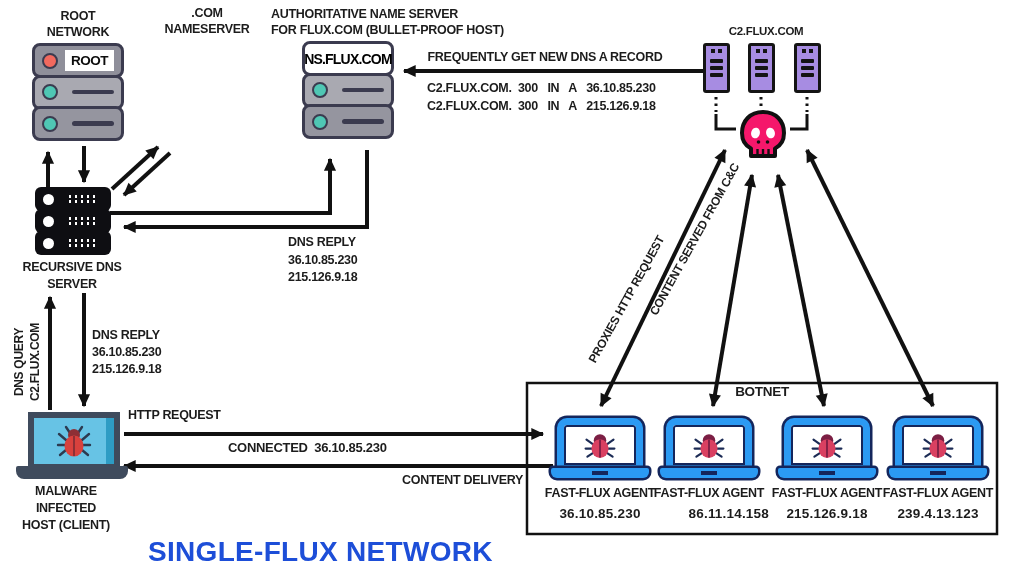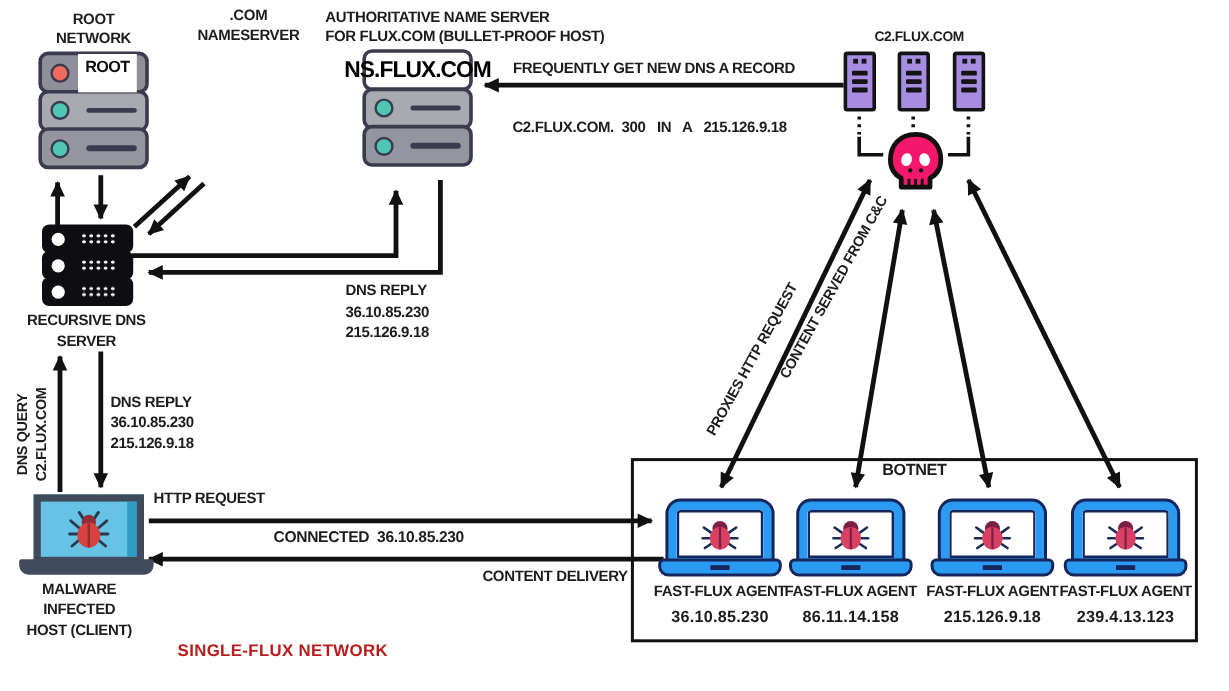--- a/index.html
+++ b/index.html
@@ -6,39 +6,39 @@
   .canvas{position:relative;width:1024px;height:576px;background:#fff;overflow:hidden;
           font-family:"Liberation Sans",sans-serif;}
   .wires{position:absolute;left:0;top:0;width:1024px;height:576px;}
 
   
   .lbl{position:absolute;font-weight:700;color:#1c1c1c;letter-spacing:-0.3px;line-height:1.25;font-size:12.5px;}
   .ctr{text-align:center;}
   .pre{white-space:pre;}
   .rot{transform:rotate(-90deg);}
   .diag{transform:rotate(-61deg);white-space:nowrap;}
-  .big-title{font-size:14px;letter-spacing:0.3px;color:#b91c1c;}
+  .big-title{font-size:28px;letter-spacing:0.3px;color:#1d4ed8;}
   .credit{font-size:15.5px;letter-spacing:0.2px;color:#111;}
   .cnc-title{font-size:15.5px;letter-spacing:0.4px;}
   .cnc-sub{font-size:11.5px;}
 
   
   .rack{position:absolute;width:92px;}
   .tier{box-sizing:border-box;height:35px;border:3.5px solid #3b3b4f;border-radius:8px;
         display:flex;align-items:center;padding:0 7px;margin-top:-3.5px;}
   .tier:first-child{margin-top:0;}
   .sh-a{background:#8f8f9a;} .sh-b{background:#a9a9b1;} .sh-c{background:#95959f;}
   .t-white{background:#fff;justify-content:center;padding:0 2px;}
   .led{width:16px;height:16px;border-radius:50%;border:2.5px solid #3b3b4f;box-sizing:border-box;flex:none;}
   .led-red{background:var(--led-red,#f2695e);} .led-teal{background:var(--led-teal,#4fc7b4);}
-  .badge{background:#fff;margin-left:7px;height:32px;line-height:21px;font-weight:700;
+  .badge{background:#fff;margin-left:7px;height:21px;line-height:21px;font-weight:700;
          font-size:13.5px;letter-spacing:-0.5px;flex:1;text-align:center;color:#0d0d0d;
          font-family:"Liberation Sans",sans-serif;}
   .bar{height:4.5px;background:#3b3b4f;border-radius:3px;margin-left:14px;flex:1;max-width:44px;}
-  .ns-text{font-weight:700;font-size:19px;letter-spacing:-0.8px;color:#000;}
+  .ns-text{font-weight:700;font-size:14px;letter-spacing:-0.8px;color:#000;}
 
   
   .rack-black{position:absolute;width:76px;}
   .btier{box-sizing:border-box;height:24px;background:#0e0e12;border-radius:6px;margin-top:-2px;
          display:flex;align-items:center;padding:0 8px;}
   .btier:first-child{margin-top:0;}
   .bled{width:11px;height:11px;border-radius:50%;background:#fff;flex:none;}
   .bdots{margin-left:13px;width:30px;height:10px;
          background-image:radial-gradient(circle,#fff 1.2px,transparent 1.4px);
          background-size:6px 5px;}
@@ -275,20 +275,21 @@
   <div class="lbl ctr" style="left:30px;top:9px;width:96px;">ROOT NETWORK</div>
   <div class="lbl ctr" style="left:148px;top:6px;width:118px;">.COM NAMESERVER</div>
   <div class="lbl" style="left:271px;top:7px;">
     <div>AUTHORITATIVE NAME SERVER</div>
     <div>FOR FLUX.COM (BULLET-PROOF HOST)</div>
   </div>
 
   <div class="lbl ctr cnc-sub" style="left:698px;top:24px;width:136px;">C2.FLUX.COM</div>
 
   <div class="lbl ctr" style="left:425px;top:50px;width:240px;">FREQUENTLY GET NEW DNS A RECORD</div>
+  <div class="lbl pre" style="left:427px;top:81px;">C2.FLUX.COM.  300   IN   A   36.10.85.230</div>
   <div class="lbl pre" style="left:427px;top:99px;">C2.FLUX.COM.  300   IN   A   215.126.9.18</div>
 
   <div class="lbl" style="left:288px;top:234px;line-height:17.5px;">
     <div>DNS REPLY</div>
     <div>36.10.85.230</div>
     <div>215.126.9.18</div>
   </div>
 
   <div class="lbl ctr" style="left:8px;top:259px;width:128px;line-height:16.5px;">
     <div>RECURSIVE DNS</div>
@@ -314,21 +315,21 @@
   <div class="lbl ctr diag" style="left:600px;top:232px;width:190px;font-size:12px;">CONTENT SERVED FROM C&amp;C</div>
 
   <div class="lbl ctr" style="left:702px;top:384px;width:120px;font-size:13.5px;">BOTNET</div>
 
   <div class="lbl ctr" style="left:540px;top:486px;width:120px;">FAST-FLUX AGENT</div>
   <div class="lbl ctr" style="left:649px;top:486px;width:120px;">FAST-FLUX AGENT</div>
   <div class="lbl ctr" style="left:767px;top:486px;width:120px;">FAST-FLUX AGENT</div>
   <div class="lbl ctr" style="left:878px;top:486px;width:120px;">FAST-FLUX AGENT</div>
 
   <div class="lbl ctr" style="left:540px;top:506px;width:120px;font-size:13.5px;letter-spacing:0.2px;">36.10.85.230</div>
-  <div class="lbl ctr" style="left:649px;top:506px;width:120px;font-size:13.5px;letter-spacing:0.2px;">86.11.14.158</div>
+  <div class="lbl ctr" style="left:649px;top:506px;width:120px;font-size:13.5px;letter-spacing:0.2px;text-align:right;">86.11.14.158</div>
   <div class="lbl ctr" style="left:767px;top:506px;width:120px;font-size:13.5px;letter-spacing:0.2px;">215.126.9.18</div>
   <div class="lbl ctr" style="left:878px;top:506px;width:120px;font-size:13.5px;letter-spacing:0.2px;">239.4.13.123</div>
 
   <div class="lbl ctr" style="left:4px;top:483px;width:124px;line-height:17px;">
     <div>MALWARE INFECTED</div>
     <div>HOST (CLIENT)</div>
   </div>
 
   <div class="lbl big-title" style="left:148px;top:534px;">SINGLE-FLUX NETWORK</div>
 </div>

